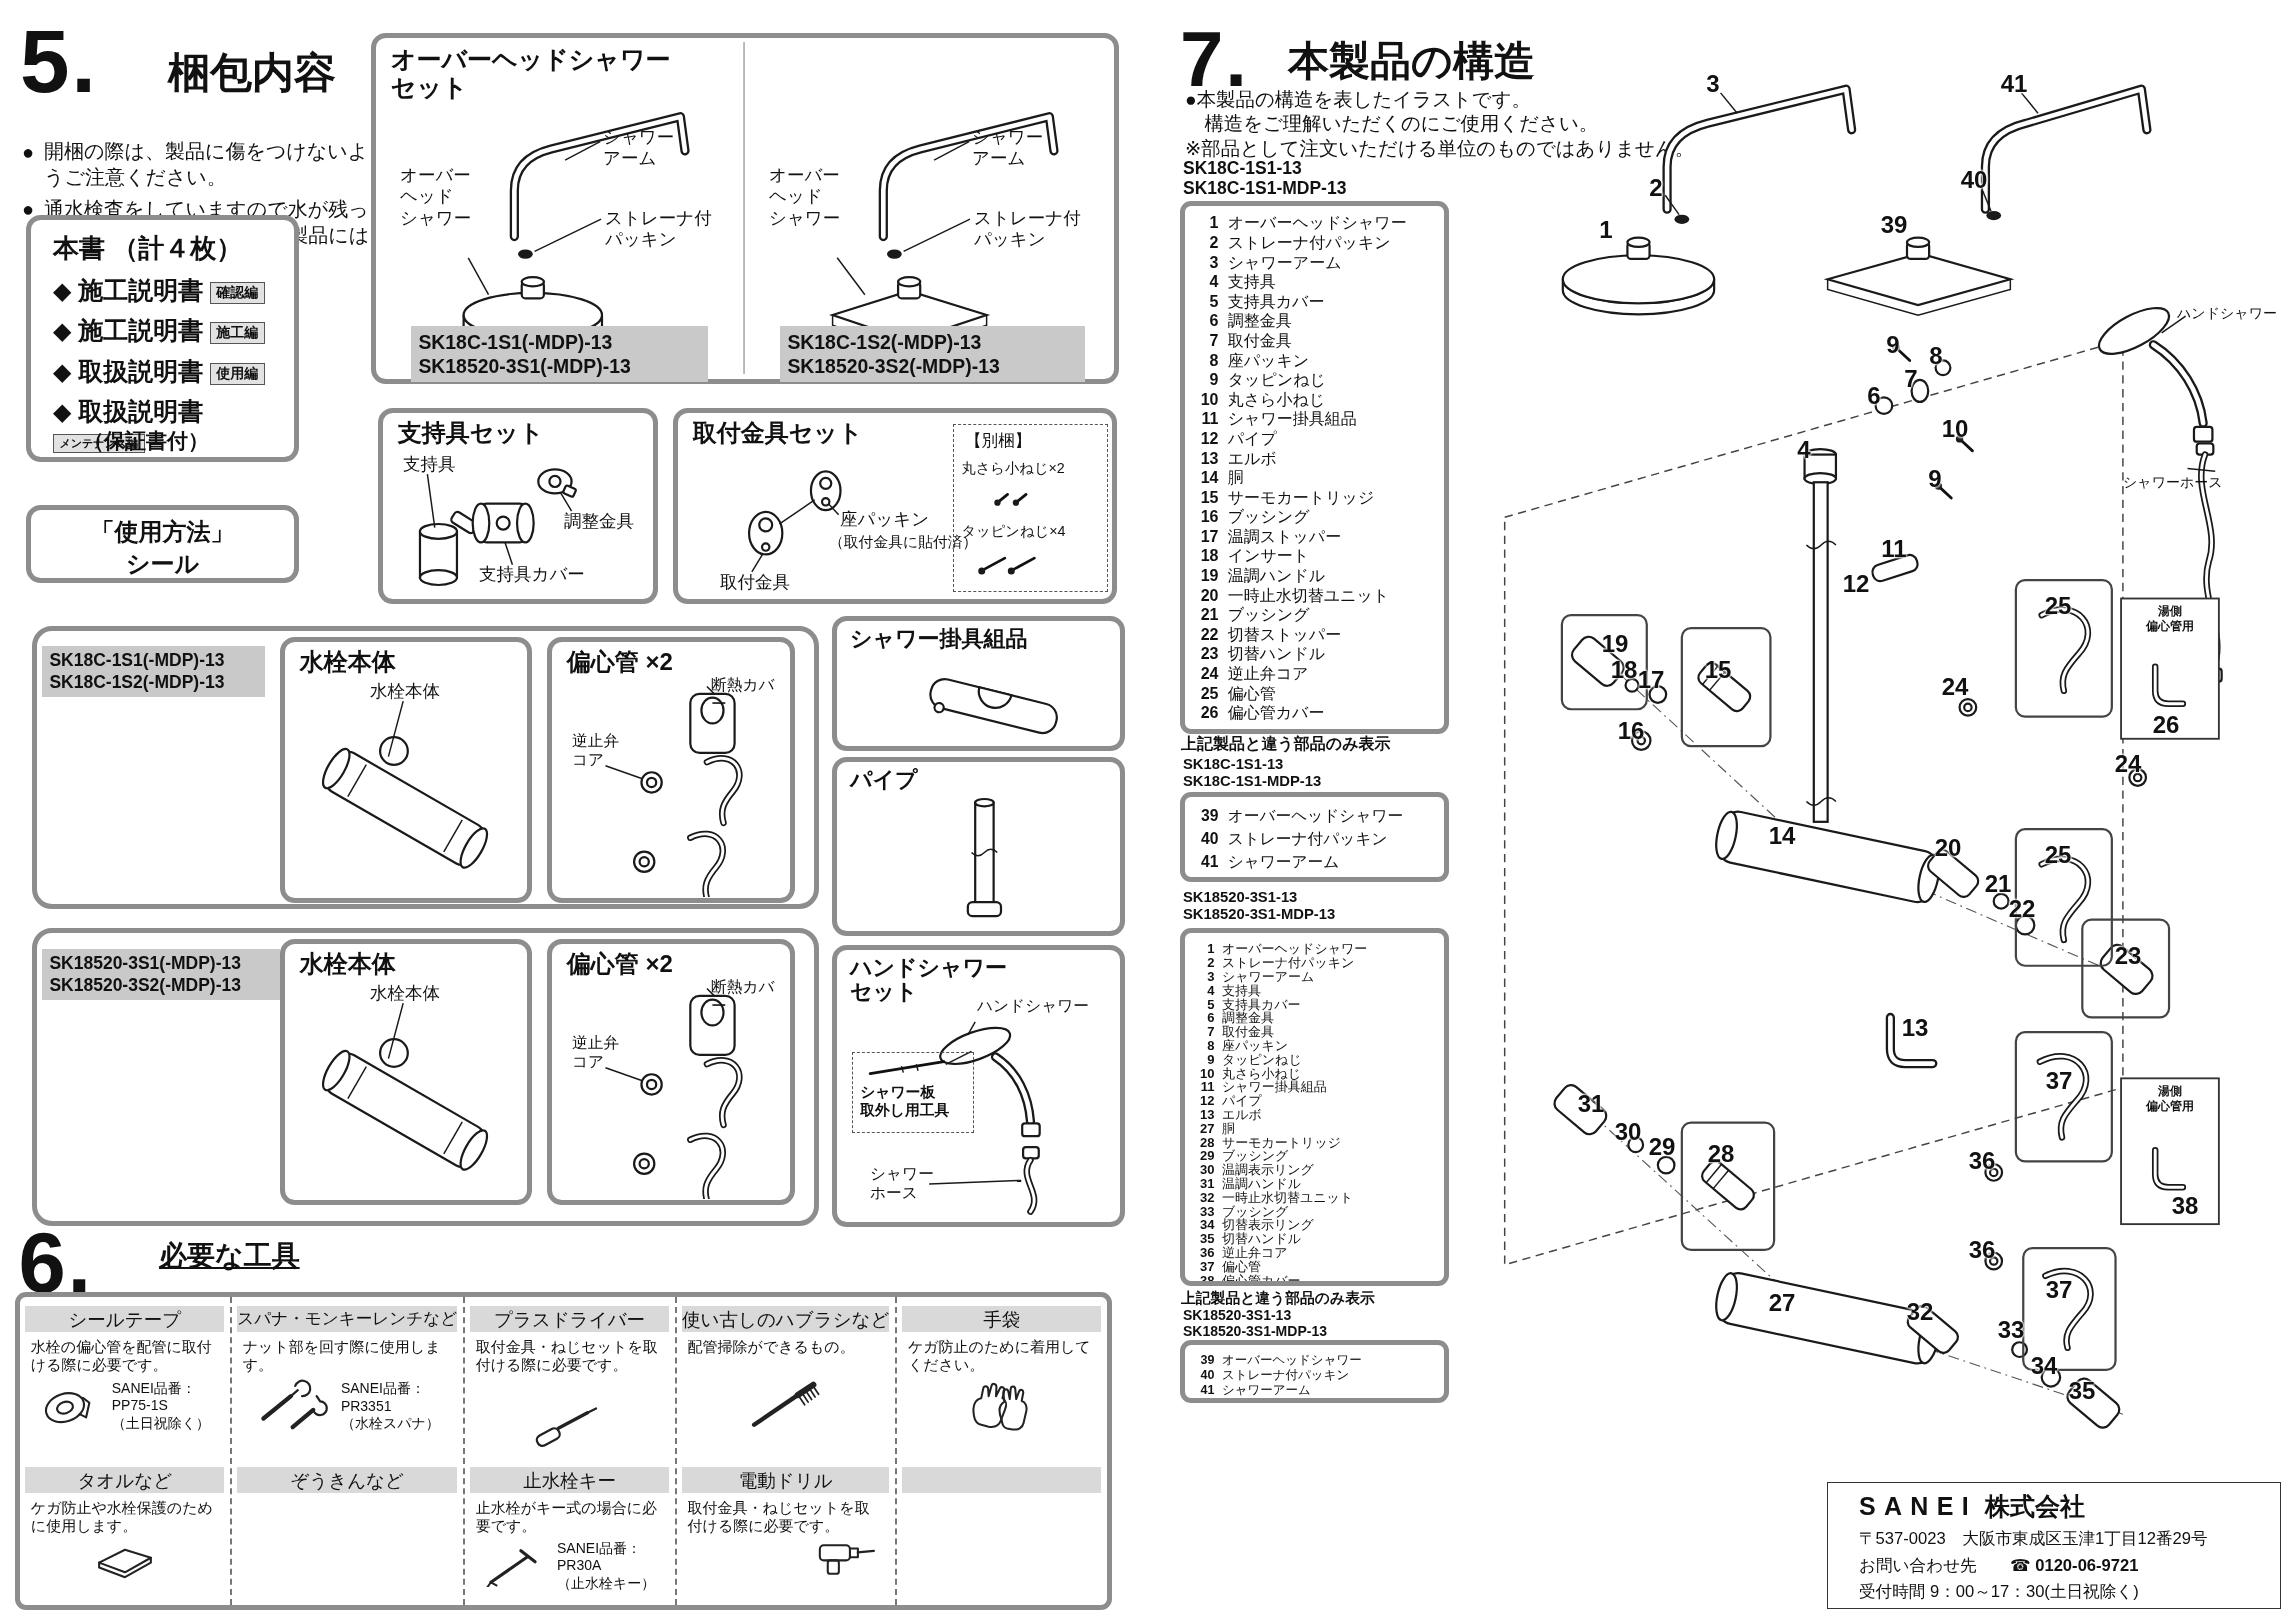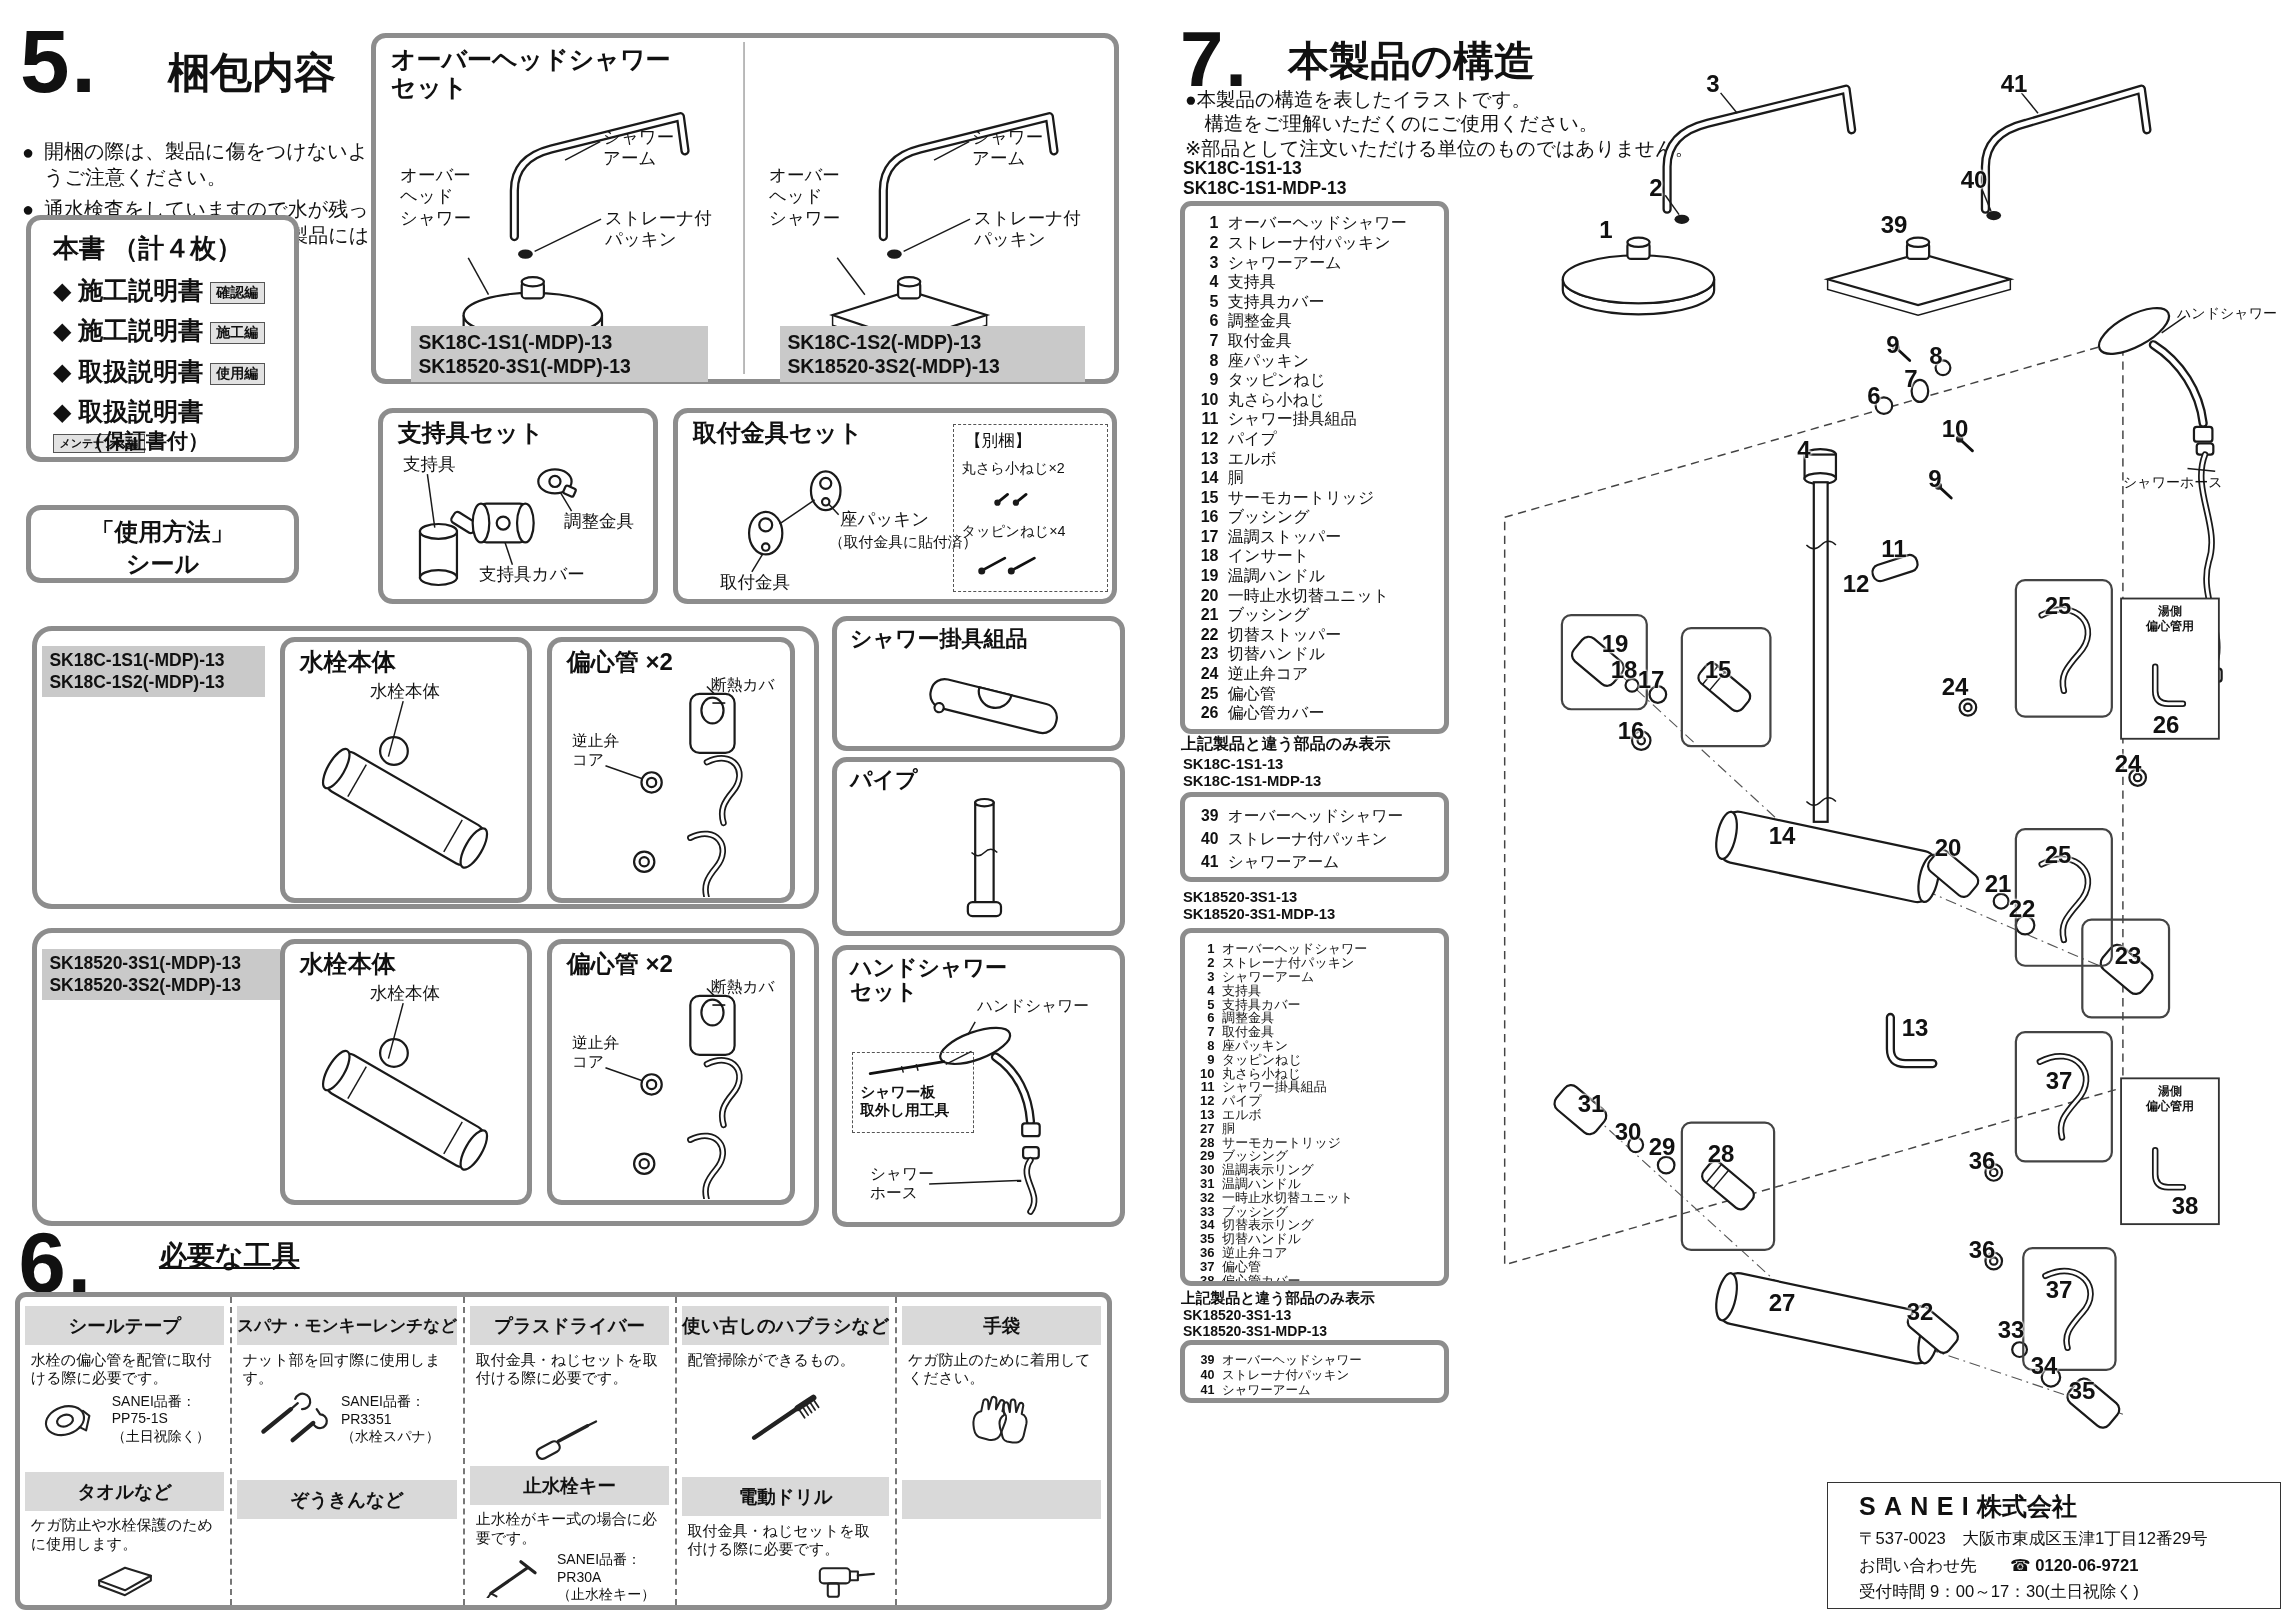--- a/index.html
+++ b/index.html
@@ -25,21 +25,21 @@
   .plB{padding:9.2px 5.5px;font-size:15.7px;}   .plB .pl-row{height:23px;}
   .plC{padding:7.4px 5.5px;font-size:13px;}    .plC .pl-row{height:13.8px;} .plC .pl-n{width:24px;margin-right:7.4px;}
   .plD{padding:6.5px 5.5px;font-size:12.5px;}  .plD .pl-row{height:15px;} .plD .pl-n{width:24px;margin-right:7.4px;}
   .models{position:absolute;font-weight:bold;line-height:1.12;white-space:nowrap;}
   .difflbl{position:absolute;font-weight:bold;white-space:nowrap;}
   .dashbox{position:absolute;border:2.8px dashed #555;box-sizing:border-box;}
   
   .t6{position:absolute;left:14.8px;top:1292px;width:1097px;height:318px;border:5.5px solid #8d8d8d;border-radius:11px;box-sizing:border-box;display:flex;background:#fff;}
   .t6col{flex:1 1 0;display:flex;flex-direction:column;box-sizing:border-box;padding:0 1.8px;}
   .t6col+.t6col{border-left:2.8px dashed #777;}
-  .t6bar{height:39px;margin:0 3.7px;background:#d9d9d9;display:flex;align-items:center;justify-content:center;font-weight:bold;font-size:18.5px;white-space:nowrap;flex:none;}
+  .t6bar{height:26px;margin:0 3.7px;background:#d9d9d9;display:flex;align-items:center;justify-content:center;font-weight:normal;font-size:18.5px;white-space:nowrap;flex:none;}
   .t6bar.first{margin-top:9.2px;}
   .t6body{box-sizing:border-box;padding:5.5px 9.2px;}
   .t6body.r1{height:135px;}
   .t6body.r2{flex:1;}
   .t6desc{font-size:15px;line-height:1.25;}
   .t6row{display:flex;align-items:center;justify-content:center;gap:7.4px;margin-top:3.7px;}
   .t6part{font-size:14px;line-height:1.25;}
   
   .diagram{position:absolute;left:1477px;top:28px;width:812px;height:1440px;}
   .co{position:absolute;transform:translate(-50%,-50%);font-weight:bold;font-size:24px;line-height:1;
@@ -55,21 +55,21 @@
   svg .tos{fill:none;stroke:#1a1a1a;stroke-width:7;stroke-linecap:round;stroke-linejoin:round;}
   svg .tis{fill:none;stroke:#fff;stroke-width:3.2;stroke-linecap:round;stroke-linejoin:round;}
   svg .axis{stroke:#555;stroke-width:1.2;stroke-dasharray:12 5 2 5;fill:none;}
   svg .cobox{fill:none;stroke:#444;stroke-width:2.4;}
   svg .hot{fill:#fff;stroke:#333;stroke-width:2;}
   svg .plane{fill:none;stroke:#444;stroke-width:1.6;stroke-dasharray:9 6;}
   svg .scr{stroke:#111;stroke-width:3;stroke-linecap:round;}
   svg .icon{stroke:#222;fill:none;stroke-width:2.6;stroke-linecap:round;stroke-linejoin:round;}
   .footerbox{position:absolute;left:1827px;top:1482px;width:454px;height:127px;border:1.8px solid #333;box-sizing:border-box;padding:7.4px 0 0 31px;}
   .f-company{font-size:25px;font-weight:bold;}
-  .f-en{letter-spacing:8.3px;margin-right:0;}
+  .f-en{letter-spacing:8.3px;margin-right:8px;}
   .f-line{font-size:16.6px;margin-top:4.6px;white-space:nowrap;}
 </style>
 </head>
 <body>
 
 <div class="abs secnum" style="left:20px;top:16.6px;font-size:89px;">5.</div>
 <div class="abs sectitle" style="left:168px;top:52px;font-size:42px;">梱包内容</div>
 
 <div class="abs" style="left:22px;top:138px;width:362px;font-size:20px;line-height:1.3;">
   <div class="note"><span class="bullet">●</span><span>開梱の際は、製品に傷をつけないようご注意ください。</span></div>

